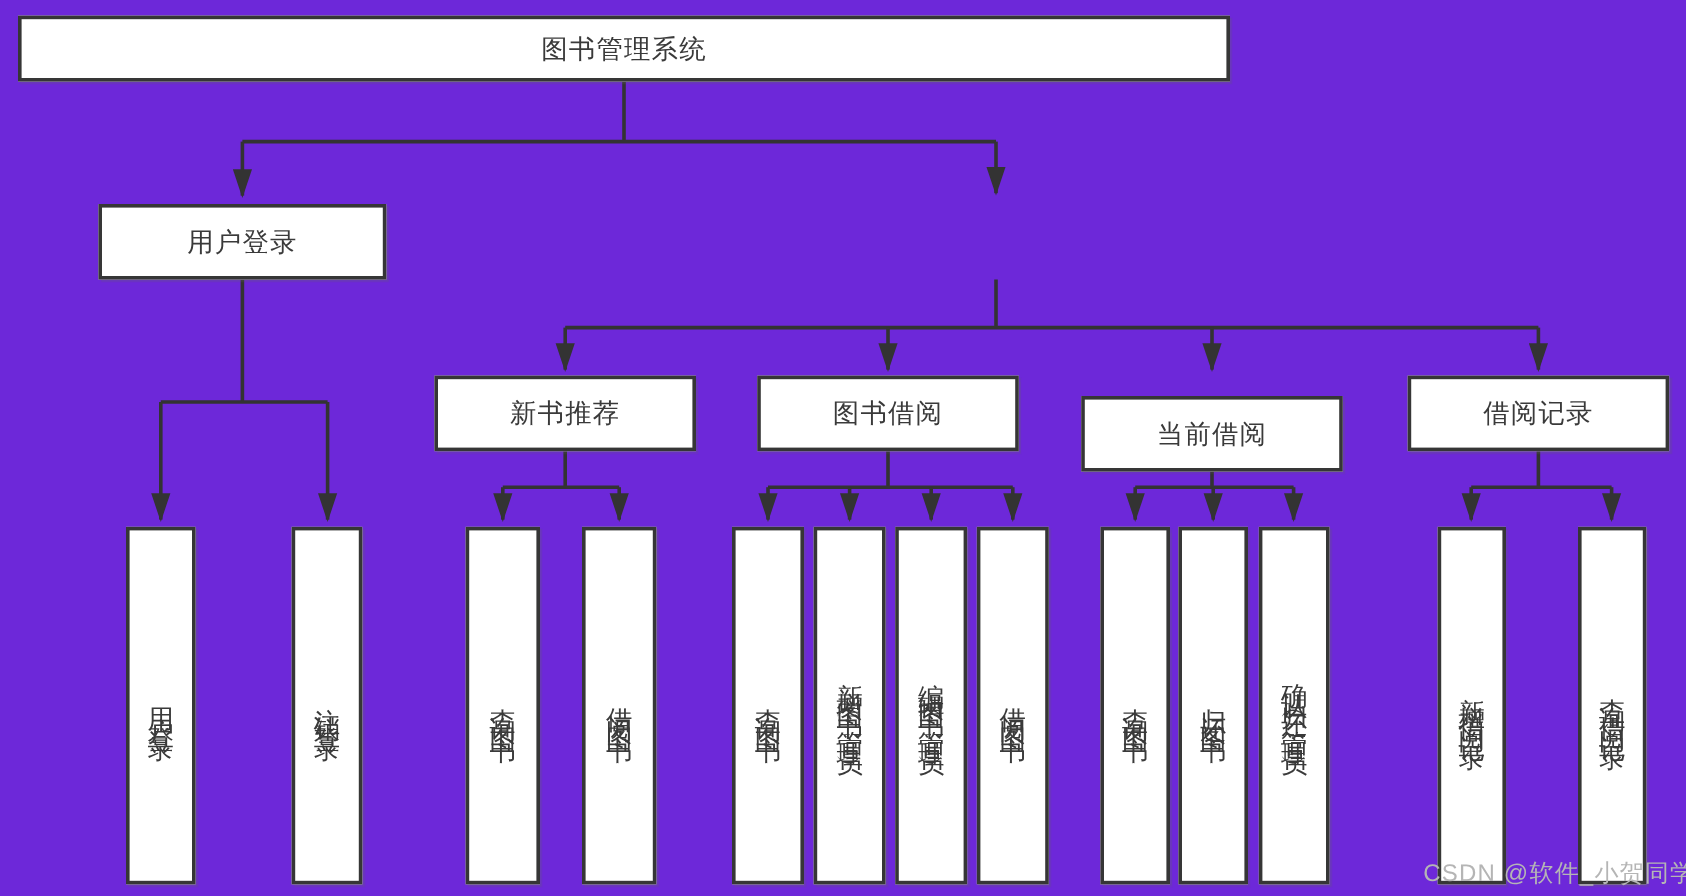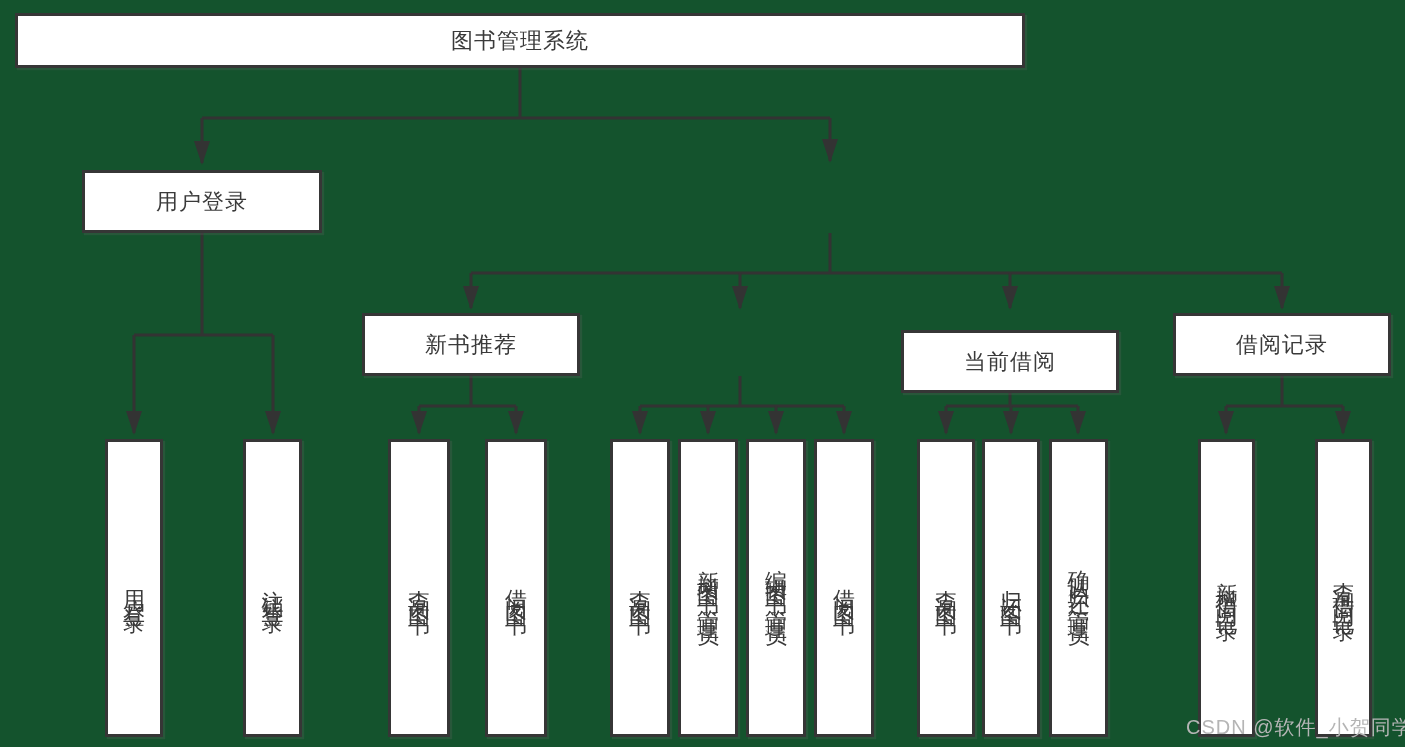--- a/index.html
+++ b/index.html
@@ -4,21 +4,21 @@
 <style>
   html, body {
     margin: 0;
     padding: 0;
     background: #ffffff;
   }
   .canvas {
     position: relative;
     width: 1405px;
     height: 747px;
-    background: #14532d;
+    background: #6d28d9;
     font-family: "Liberation Sans", "DejaVu Sans", sans-serif;
     color: #3a3a3a;
     overflow: hidden;
   }
   .connectors {
     position: absolute;
     left: 0;
     top: 0;
     width: 1405px;
     height: 747px;
@@ -105,20 +105,21 @@
       <line x1="1226" y1="406" x2="1226" y2="433" marker-end="url(#arrow)"></line>
       <line x1="1343" y1="406" x2="1343" y2="433" marker-end="url(#arrow)"></line>
     </g>
   </svg>
 
   <div class="box h" style="left:15px; top:13px; width:1010px; height:55px;">图书管理系统</div>
 
   <div class="box h" style="left:82px; top:170px; width:240px; height:63px;">用户登录</div>
 
   <div class="box h" style="left:362px; top:313px; width:218px; height:63px;text-align:right;">新书推荐</div>
+  <div class="box h" style="left:631px; top:313px; width:218px; height:63px;">图书借阅</div>
   <div class="box h" style="left:901px; top:313px; width:218px; height:63px;margin-top:17px;">当前借阅</div>
   <div class="box h" style="left:1173px; top:313px; width:218px; height:63px;">借阅记录</div>
 
   <div class="box v" style="left:105px; top:439px; width:58px; height:298px;">
     <span>用户登录</span>
   </div>
   <div class="box v" style="left:243px; top:439px; width:59px; height:298px;">
     <span>注销登录</span>
   </div>
 

